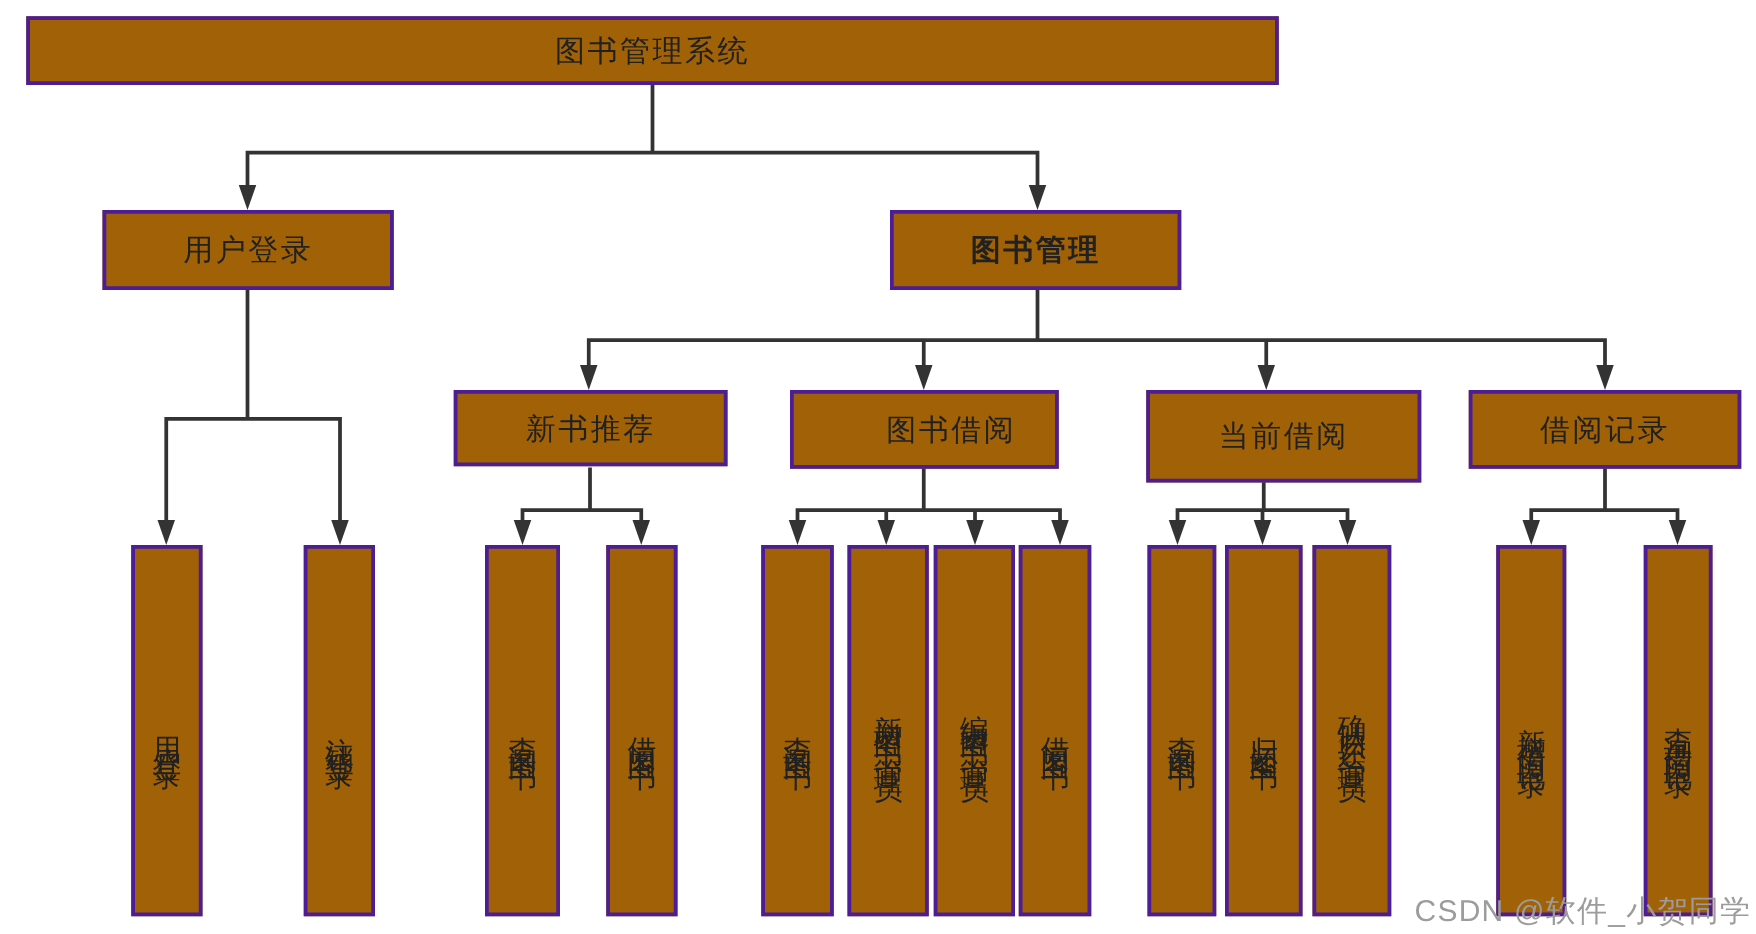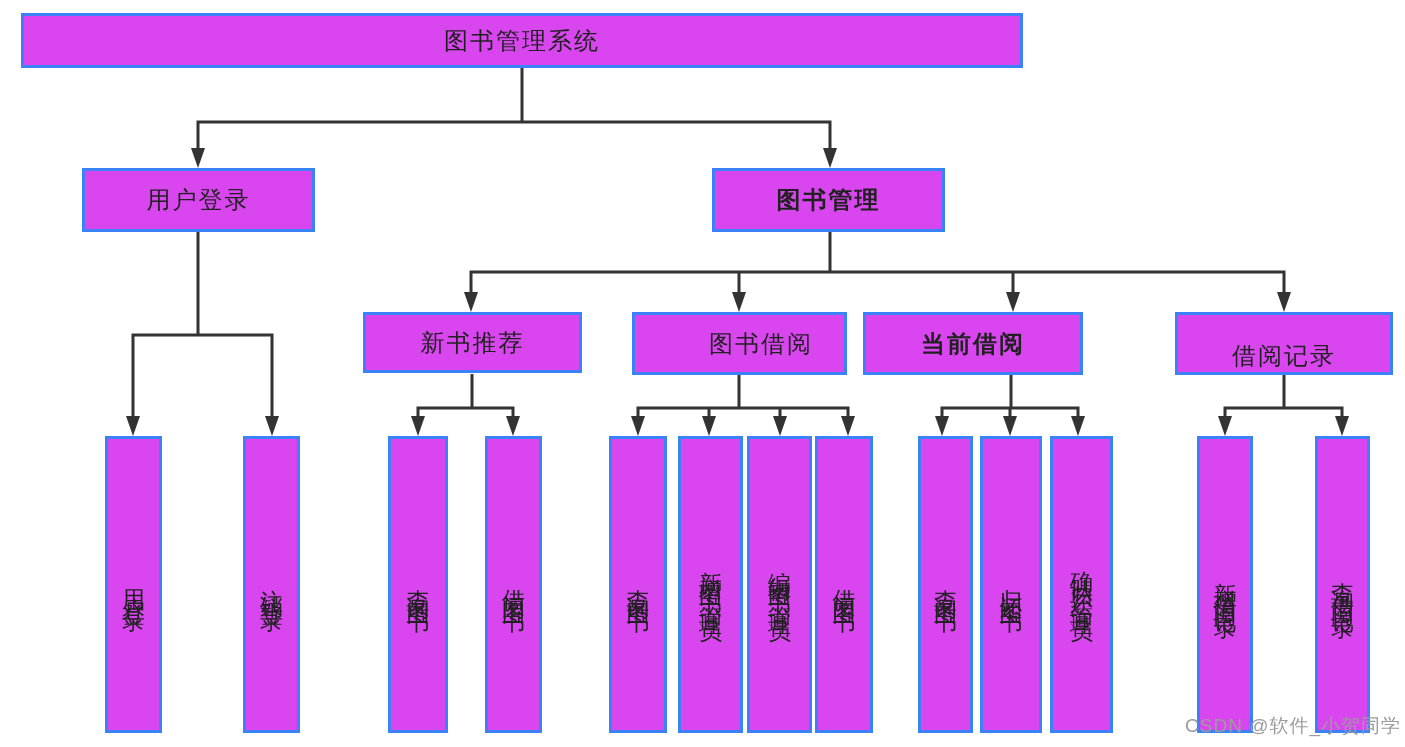--- a/index.html
+++ b/index.html
@@ -13,42 +13,42 @@
   }
   .wires {
     position: absolute;
     left: 0; top: 0;
     width: 1405px; height: 747px;
     pointer-events: none;
   }
   .node {
     position: absolute;
     box-sizing: border-box;
-    background: #d946ef;
-    border: 3px solid #3b82f6;
+    background: #a16207;
+    border: 3px solid #4c1d95;
     display: flex;
     align-items: center;
     justify-content: center;
     color: #212121;
     font-size: 24px;
     letter-spacing: 2px;
     white-space: nowrap;
   }
   .leaf { font-size: 23px; }
   .leaf .vtext {
     writing-mode: vertical-rl;
     text-orientation: mixed;
     letter-spacing: 7px;
     line-height: 1;
   }
   .watermark {
     position: absolute;
     right: 4px;
     top: 713px;
-    font-size: 19px;
+    font-size: 24px;
     letter-spacing: 1px;
     color: #9c9c9c;
   }
 </style>
 </head>
 <body>
 
 <div class="stage">
 
   <svg class="wires" viewBox="0 0 1405 747" xmlns="http://www.w3.org/2000/svg">
@@ -108,24 +108,24 @@
   <div class="node" style="left:712px; top:168px; width:233px; height:64px;font-weight:bold;">
     <span>图书管理</span>
   </div>
 
   <div class="node" style="left:363px; top:312px; width:219px; height:61px;">
     <span>新书推荐</span>
   </div>
   <div class="node" style="left:632px; top:312px; width:215px; height:63px;padding-left:43px;">
     <span>图书借阅</span>
   </div>
-  <div class="node" style="left:863px; top:312px; width:220px; height:63px;font-weight:bold;">
+  <div class="node" style="left:917px; top:312px; width:220px; height:74px;">
     <span>当前借阅</span>
   </div>
-  <div class="node" style="left:1175px; top:312px; width:218px; height:63px;align-items:flex-end;">
+  <div class="node" style="left:1175px; top:312px; width:218px; height:63px;">
     <span>借阅记录</span>
   </div>
 
   <div class="node leaf" style="left:105px; top:436px; width:57px; height:297px;">
     <span class="vtext">用户登录</span>
   </div>
   <div class="node leaf" style="left:243px; top:436px; width:57px; height:297px;">
     <span class="vtext">注销登录</span>
   </div>
 

